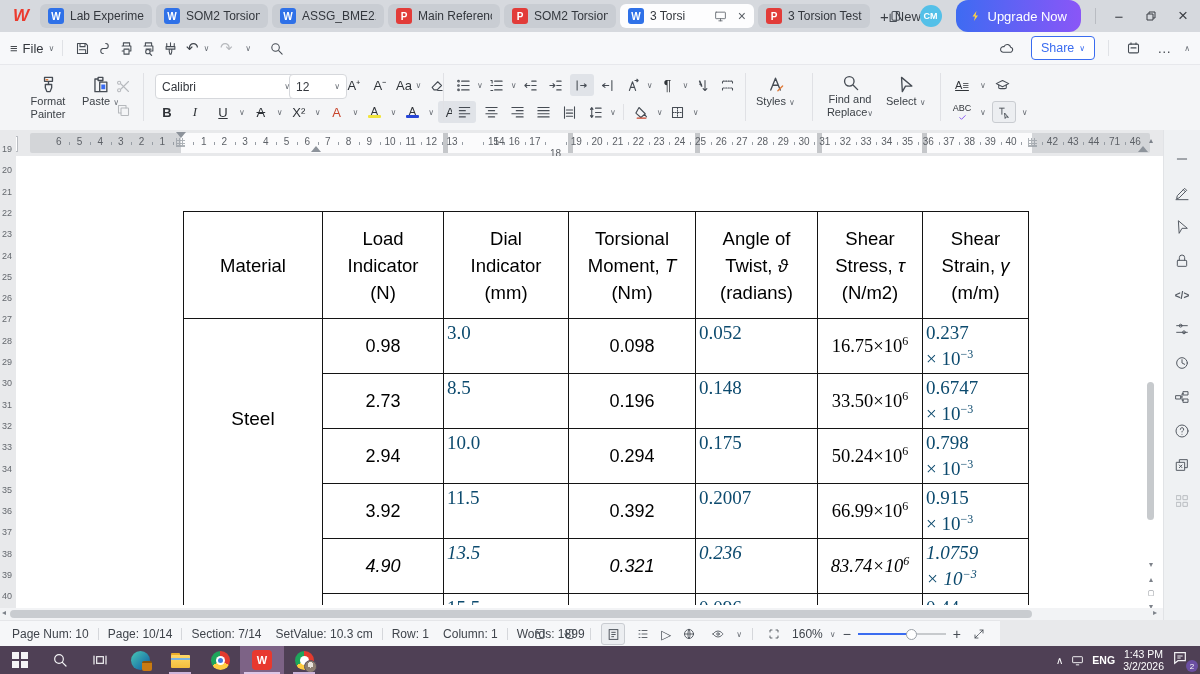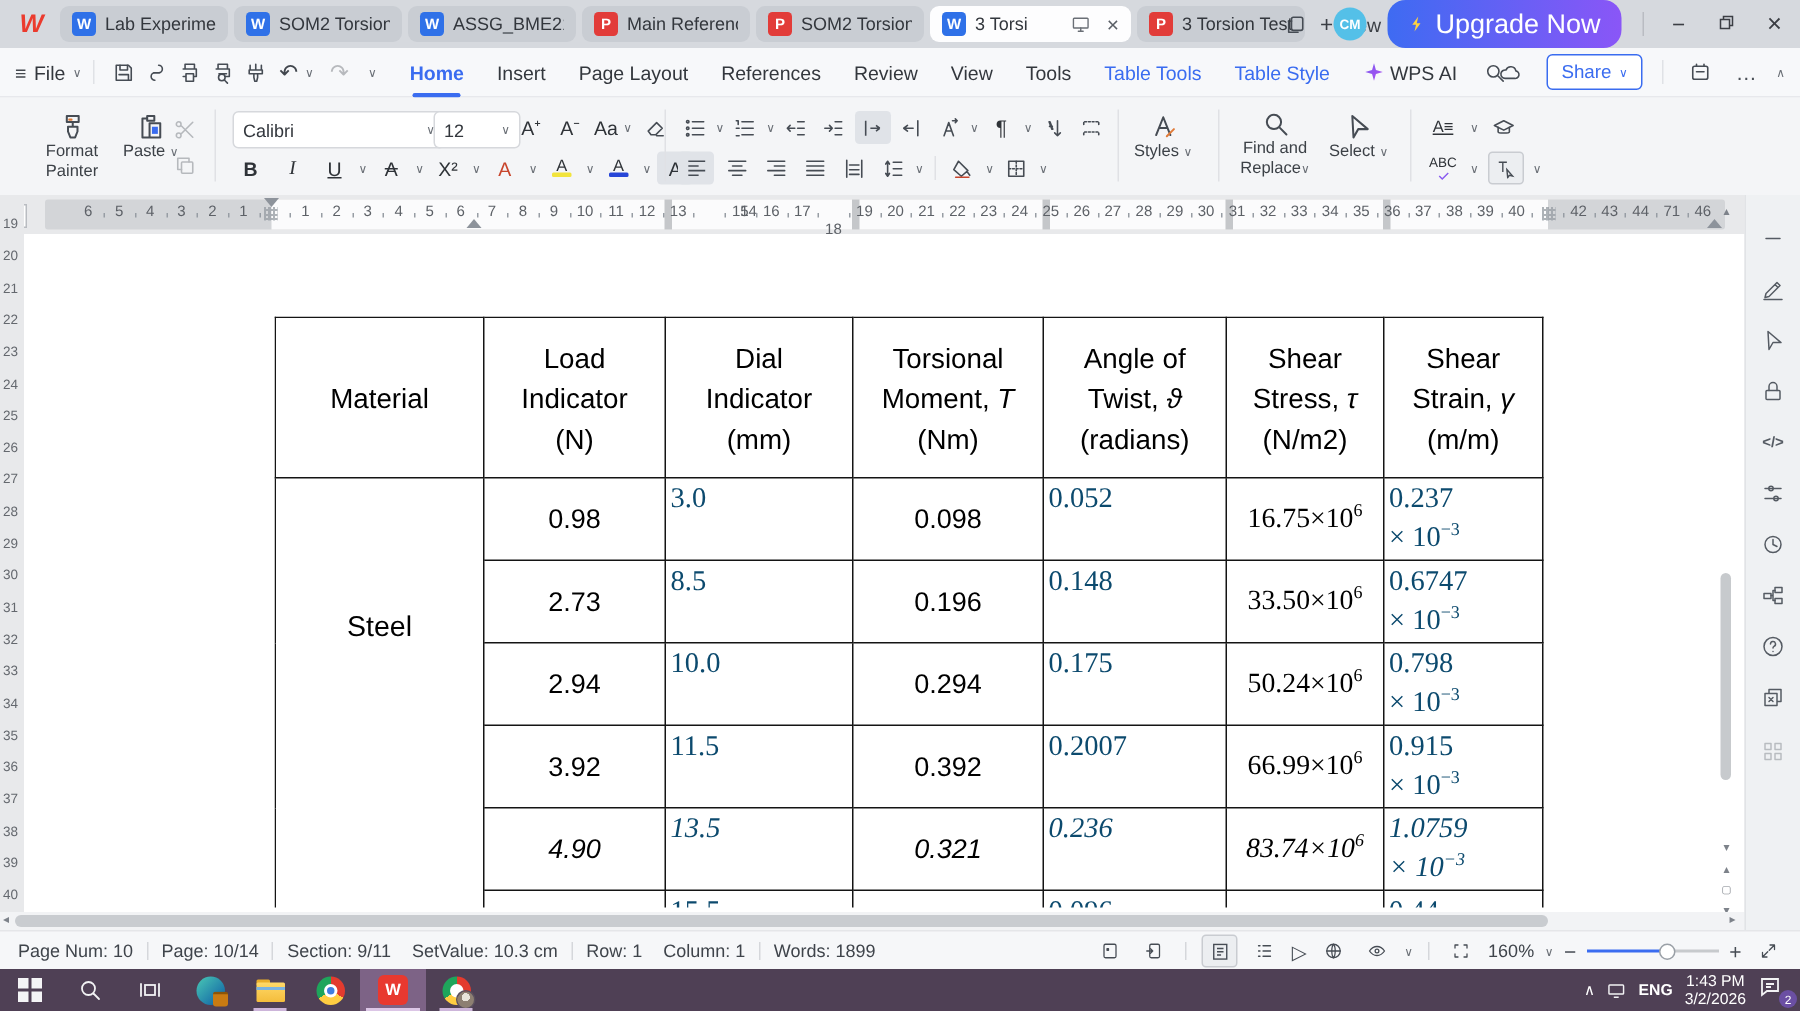--- a/index.html
+++ b/index.html
@@ -11,21 +11,21 @@
   .tabs{display:flex;align-items:center;gap:4px;margin-left:6px;}
   .tab{height:24px;border-radius:6px;background:#c9cdd3;display:flex;align-items:center;padding:0 8px;width:96px;overflow:hidden;white-space:nowrap;}
   .tab.active{background:#fdfdfe;width:118px;}
   .fic{width:16px;height:16px;border-radius:3px;color:#fff;font-size:10px;font-weight:bold;display:flex;align-items:center;justify-content:center;flex:0 0 16px;margin-right:6px;}
   .fic.word{background:#2f71e8;} .fic.pdf{background:#e23c39;}
   .tlabel{font-size:12px;color:#33373d;overflow:hidden;flex:1;}
   .tmon svg{width:13px;height:13px;} .tclose{color:#5a5f66;font-size:14px;margin-left:6px;}
   .newtab{display:flex;align-items:center;gap:6px;margin-left:10px;color:#3a3e44;font-size:13px;}
   .tbright{position:absolute;right:8px;top:0;height:32px;display:flex;align-items:center;gap:14px;}
   .avatar{width:22px;height:22px;border-radius:50%;background:#54c0e8;color:#fff;font-size:9px;font-weight:bold;display:flex;align-items:center;justify-content:center;}
-  .upgrade{height:24px;padding:4px 14px;border-radius:12px;color:#fff;font-size:18px;display:flex;align-items:center;gap:6px;background:linear-gradient(90deg,#3e6bf2,#8a56f7);}
+  .upgrade{height:24px;padding:4px 14px;border-radius:12px;color:#fff;font-size:13px;display:flex;align-items:center;gap:6px;background:linear-gradient(90deg,#3e6bf2,#8a56f7);}
   .winbtn{color:#3b3e44;font-size:15px;width:18px;text-align:center;}
   .vsep{width:1px;height:16px;background:#b9bcc2;}
   
   .menubar{position:absolute;left:0;top:32px;width:1200px;height:32px;background:#f7f8fa;border-bottom:1px solid #e7e8ec;display:flex;align-items:center;}
   .mitem{font-size:13px;color:#33373d;white-space:nowrap;}
   .mitem.active{color:#3a6cf0;font-weight:bold;position:relative;}
   .mitem.active::after{content:"";position:absolute;left:2px;right:2px;bottom:-9px;height:3px;border-radius:2px;background:#3a6cf0;}
   .mitem.accent{color:#3a6cf0;}
   .ic{display:inline-flex;align-items:center;justify-content:center;width:22px;height:22px;}
   .ic svg{width:15px;height:15px;fill:none;stroke:#464c54;stroke-width:1.7;stroke-linecap:round;stroke-linejoin:round;}
@@ -61,21 +61,21 @@
   .dtable .c2,.dtable .c4,.dtable .c6{font-family:"Liberation Serif",serif;font-size:19px;text-align:left;vertical-align:top;color:#0c4a6e;line-height:26px;}
   .dtable .c5{font-family:"Liberation Serif",serif;font-size:18.5px;text-align:center;vertical-align:middle;color:#000;}
   .dtable sup{font-size:12px;}
   .steel{position:absolute;left:1px;width:138px;text-align:center;font-size:19px;color:#000;font-family:"Liberation Sans",sans-serif;}
   
   .rail{position:absolute;left:1163px;top:130px;width:37px;height:490px;background:#eff1f3;border-left:1px solid #e1e3e6;}
   .rail .ic{position:absolute;left:7px;width:22px;height:22px;}
   .rail .ic svg{width:16px;height:16px;stroke:#555b63;stroke-width:1.5;}
   .navgl{position:absolute;font-size:8px;color:#7d828a;left:1145px;width:12px;text-align:center;}
   
-  .statusbar{position:absolute;left:0;top:620px;width:1200px;height:26px;background:#f6f7f9;border-top:1px solid #e5e6e9;display:flex;align-items:center;font-size:12px;color:#3f444b;}
+  .statusbar{position:absolute;left:0;top:620px;width:1000px;height:26px;background:#f6f7f9;border-top:1px solid #e5e6e9;display:flex;align-items:center;font-size:12px;color:#3f444b;}
   .ssep{width:1px;height:12px;background:#d5d7db;margin:0 9px;}
   .sbox{display:flex;align-items:center;justify-content:center;height:20px;min-width:22px;border-radius:3px;}
   .sbox.on{border:1px solid #c9ccd1;background:#eceef1;}
   
   .taskbar{position:absolute;left:0;top:646px;width:1200px;height:28px;background:#4f4055;display:flex;align-items:center;color:#fff;}
   .tkic{width:40px;height:28px;display:flex;align-items:center;justify-content:center;position:relative;}
   .tkic svg{width:16px;height:16px;fill:none;stroke:#f2f2f4;stroke-width:1.8;stroke-linecap:round;}
   .underbar{position:absolute;bottom:0;left:9px;right:9px;height:2px;background:#cdb5da;}
   .winsq{display:grid;grid-template-columns:7px 7px;grid-template-rows:7px 7px;gap:1.5px;}
   .winsq i{background:#f4f4f6;}
@@ -199,34 +199,20 @@
       </span>
     <span class="ic">
         <svg viewBox="0 0 24 24">
           <path d="M12 3v6M6 9V4m0 5h12V4M5 9h14v4H5zM10 13h4v4l-1 4h-2l-1-4z"></path>
         </svg>
       </span>
     <span class="ic" style="font-size:15px;color:#41464d;">↶</span>
     <span class="chev">∨</span>
     <span class="ic dis" style="font-size:15px;color:#41464d;margin-left:6px;">↷</span>
     <span class="chev" style="margin-left:8px;">∨</span>
-    <div id="menus" style="display:flex;align-items:center;gap:22px;margin-left:22px;">
-        <span class="mitem active">Home</span>
-        <span class="mitem">Insert</span>
-        <span class="mitem">Page Layout</span>
-        <span class="mitem">References</span>
-        <span class="mitem">Review</span>
-        <span class="mitem">View</span>
-        <span class="mitem">Tools</span>
-        <span class="mitem accent">Table Tools</span>
-        <span class="mitem accent">Table Style</span>
-        <span class="mitem" style="display: inline-flex; align-items: center; gap: 4px;"><svg viewBox="0 0 24 24" style="width:14px;height:14px;">
-            <path d="M12 2l2.2 7.8L22 12l-7.8 2.2L12 22l-2.2-7.8L2 12l7.8-2.2z" fill="url(#agrad)"></path>
-          </svg> WPS AI</span>
-      </div>
     <span class="ic" style="margin-left:14px;">
         <svg viewBox="0 0 24 24">
           <circle cx="10.5" cy="10.5" r="6"></circle>
           <path d="M15.5 15.5L21 21"></path>
         </svg>
       </span>
     <div style="position:absolute;right:10px;display:flex;align-items:center;gap:13px;">
       <span class="ic">
           <svg viewBox="0 0 24 24">
             <path d="M7 18a4.5 4.5 0 1 1 1-8.9A5.5 5.5 0 0 1 18.5 10 4 4 0 0 1 17 18z"></path>
@@ -783,21 +769,21 @@
           <rect x="14" y="14" width="6" height="6"></rect>
         </svg>
       </span>
   </div>
 
   <div class="statusbar">
     <span style="margin-left:12px;">Page Num: 10</span>
     <span class="ssep"></span>
     <span>Page: 10/14</span>
     <span class="ssep"></span>
-    <span>Section: 9/11</span>
+    <span>Section: 7/14</span>
     <span style="margin-left:14px;">SetValue: 10.3 cm</span>
     <span class="ssep"></span>
     <span>Row: 1</span>
     <span style="margin-left:14px;">Column: 1</span>
     <span class="ssep"></span>
     <span>Words: 1899</span>
     <div style="position:absolute;right:10px;display:flex;align-items:center;gap:7px;">
       <span class="ic sm">
           <svg viewBox="0 0 24 24">
             <rect x="4" y="3" width="16" height="18" rx="2"></rect>

